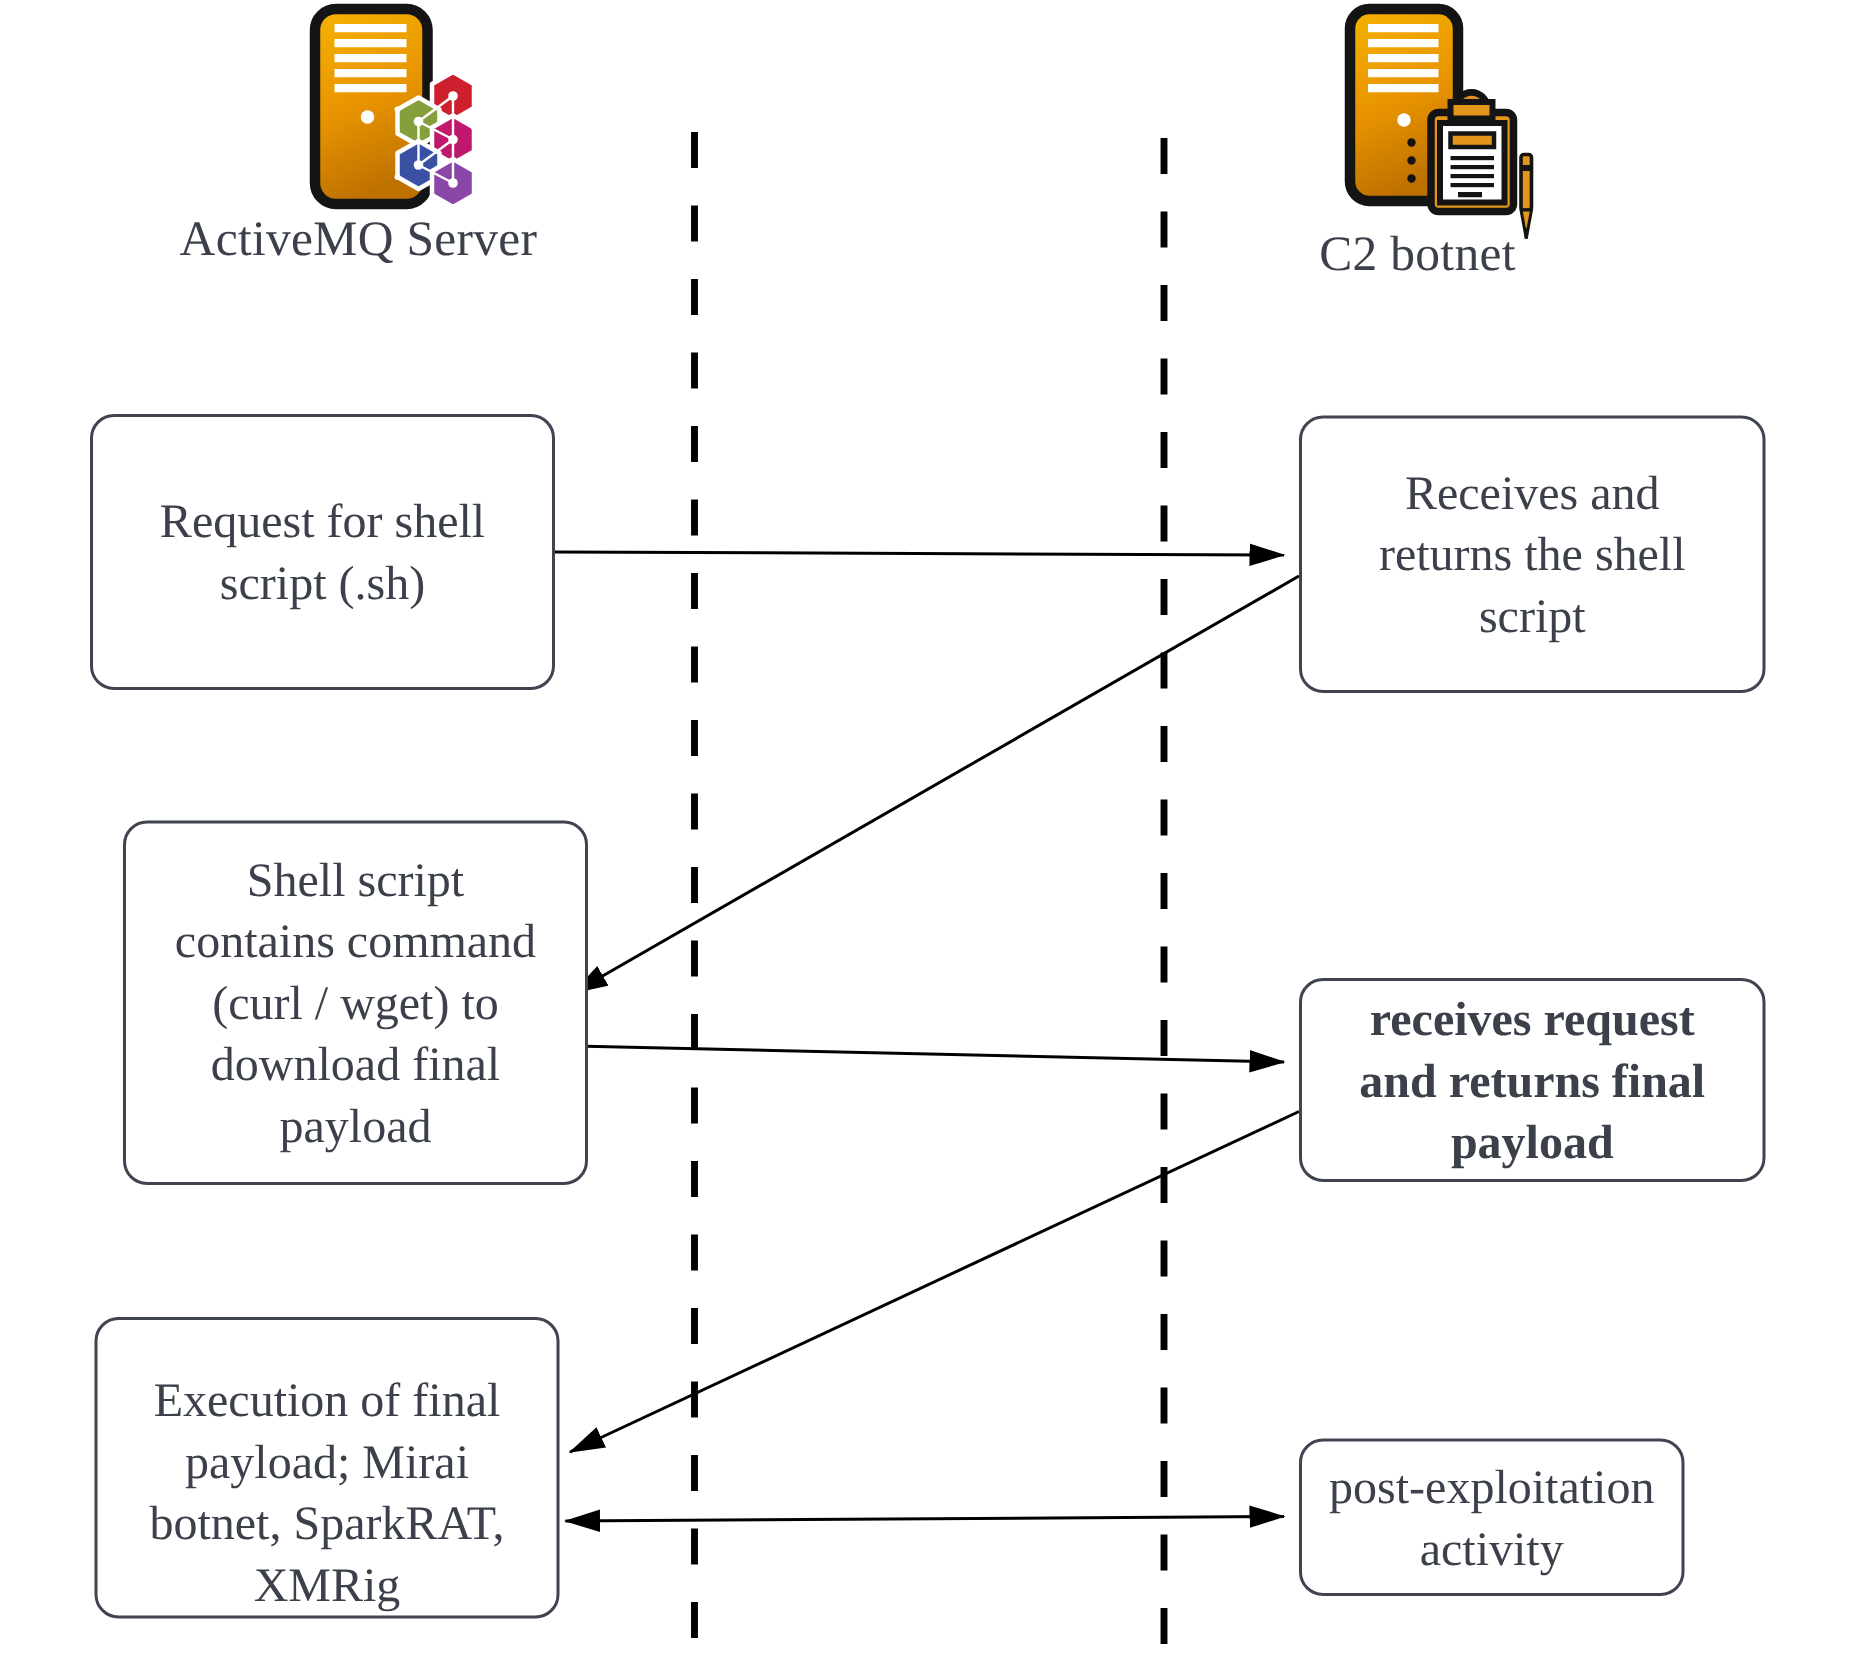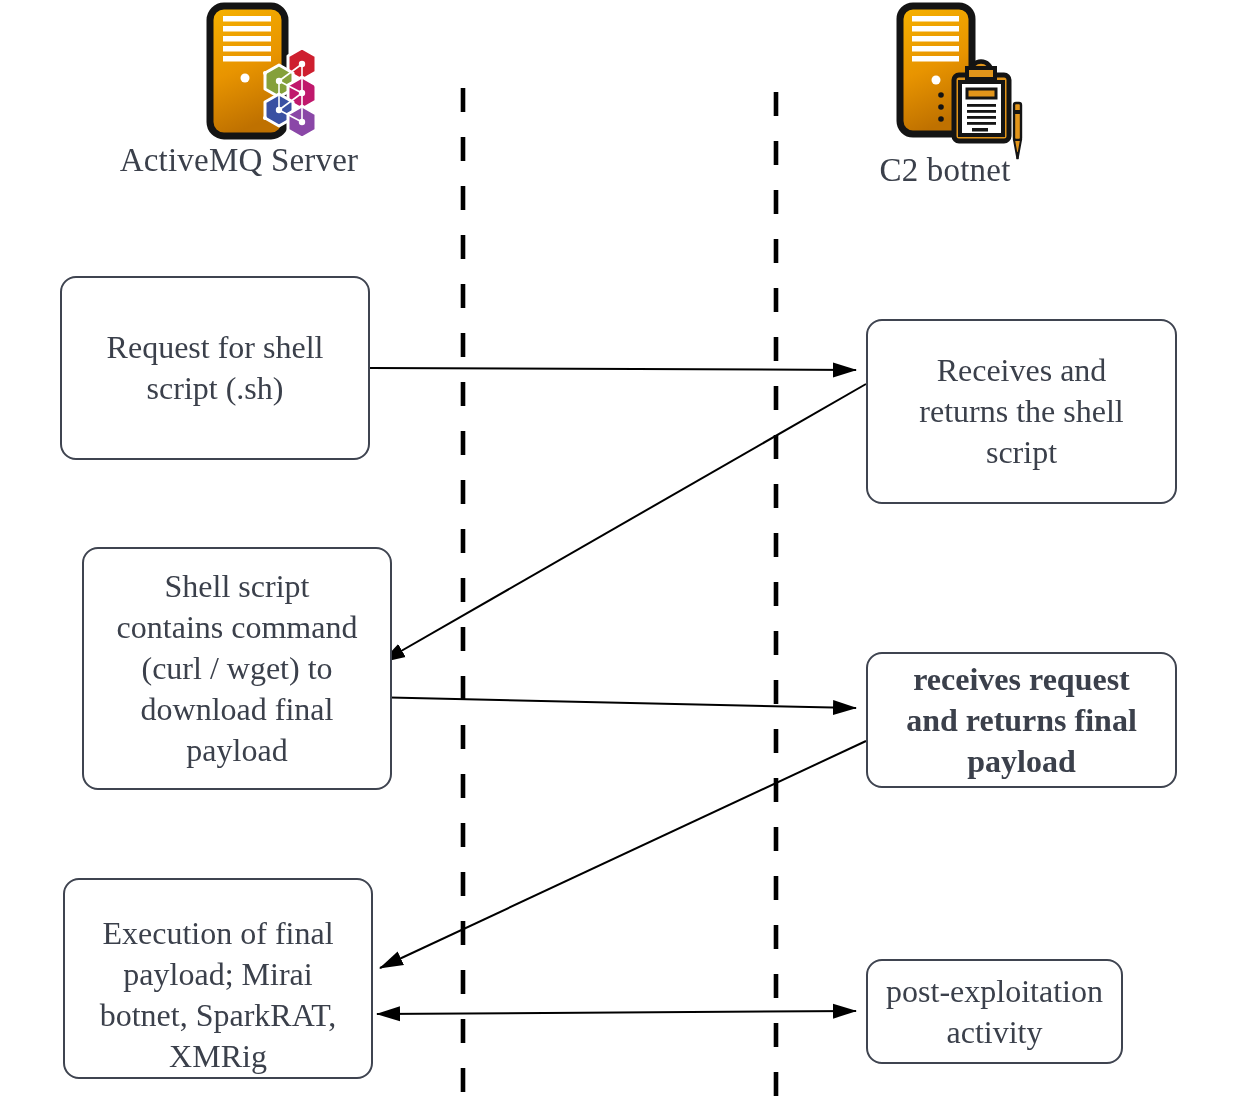--- a/index.html
+++ b/index.html
@@ -40,21 +40,21 @@
     text-align: center;
     white-space: pre-line;
     font-size: 32px;
     line-height: 41px;
     color: #3b404b;
   }
   
   #box-l1 { left: 60px;  top: 276px; width: 310px; height: 184px; }
   #box-l2 { left: 58px;  top: 547px; width: 310px; height: 243px; margin-left: 24px; }
   #box-l3 { left: 63px;  top: 878px; width: 310px; height: 201px; align-items: flex-end; }
-  #box-r1 { left: 866px; top: 277px; width: 311px; height: 185px; margin-top: 42px; }
+  #box-r1 { left: 866px; top: 277px; width: 311px; height: 185px; }
   #box-r2 { left: 866px; top: 652px; width: 311px; height: 136px; font-weight: bold; }
   #box-r3 { left: 866px; top: 959px; width: 257px; height: 105px; }
   #icon-activemq { left: 203px; top: 0px; }
   #icon-c2      { left: 893px; top: 0px; }
   #label-activemq { left: 84px;  top: 142px; width: 310px; }
   #label-c2       { left: 795px; top: 152px; width: 300px; }
 </style>
 </head>
 <body>
 

